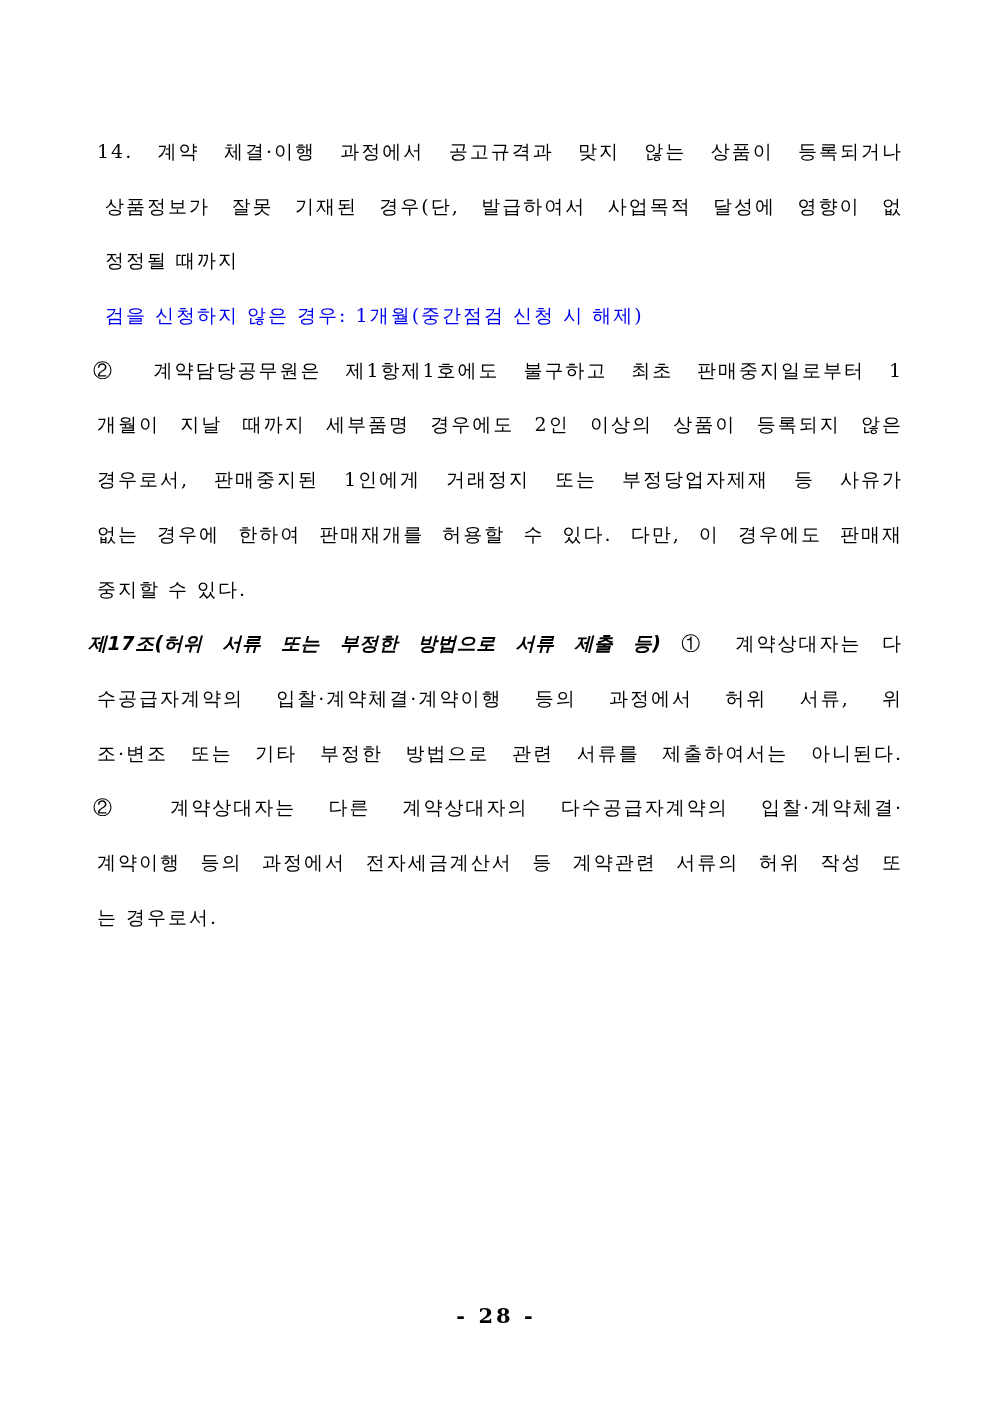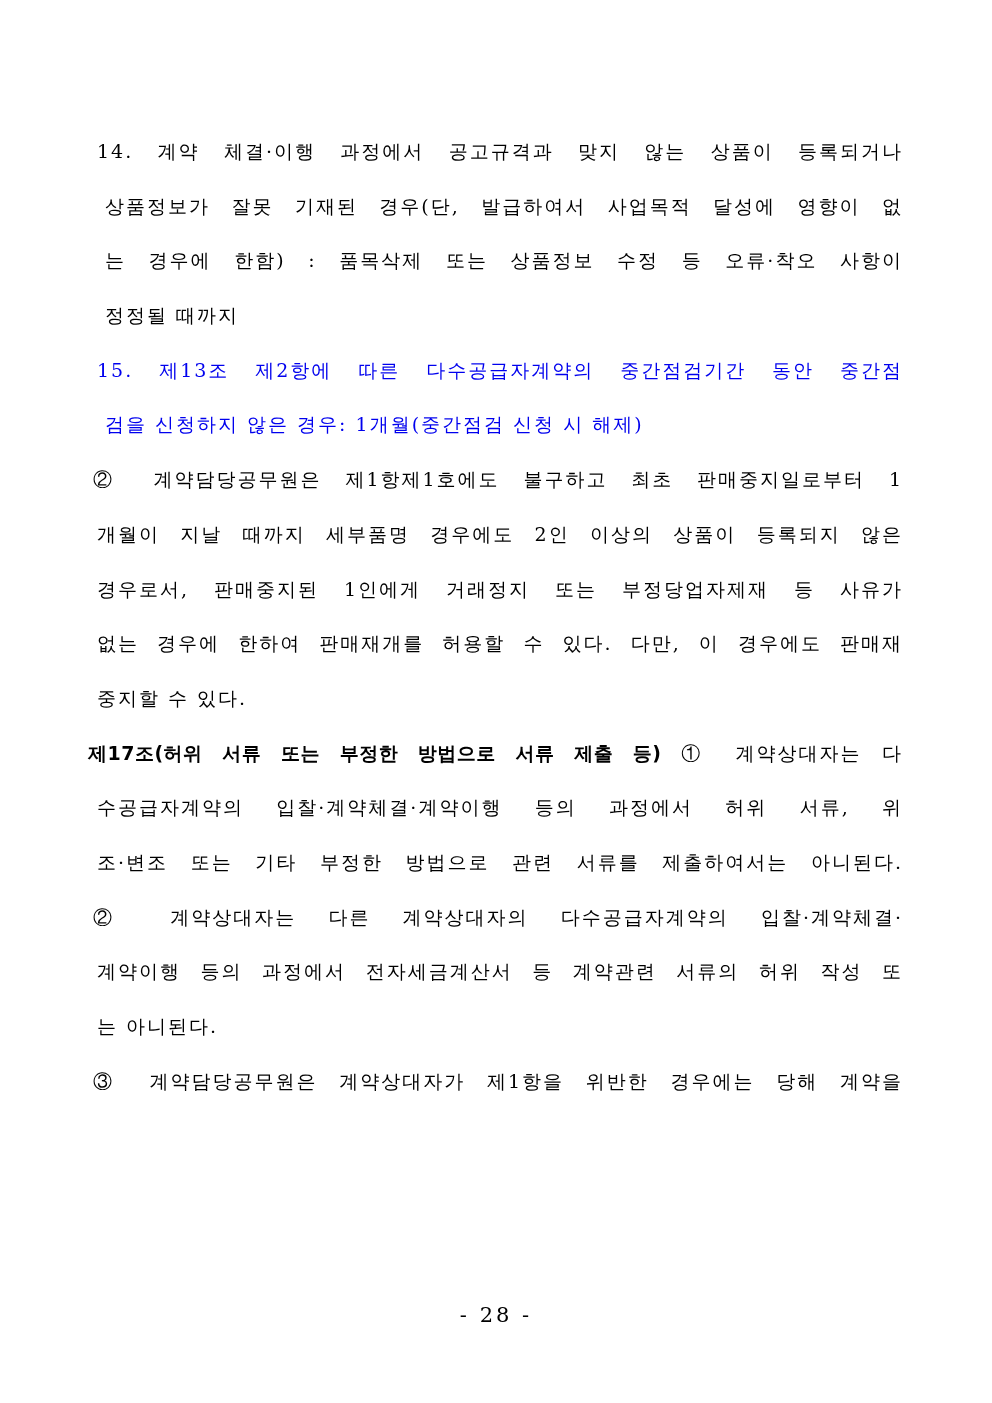--- a/index.html
+++ b/index.html
@@ -42,51 +42,50 @@
   .ind-para      { padding-left: 5px; }
   .ind-para-cont { padding-left: 9px; }
 
   .seg-normal { color: var(--text-color, #000000); }
   .seg-blue   { color: var(--blue-color, #0000ee); }
   .seg-heading {
     font-family: "DejaVu Sans", "Liberation Sans", sans-serif;
     font-weight: 700;
     letter-spacing: 0.5px;
     color: var(--text-color, #000000);
+    font-style: italic;
   }
   .page-number {
     position: absolute;
     top: 1303px;
     left: 0;
     width: 100%;
     text-align: center;
     font-size: 21px;
     letter-spacing: 3px;
     color: #000000;
     font-family: "DejaVu Serif", "Liberation Serif", serif;
+    font-weight: bold;
   }
 </style>
 </head>
 <body style="background: rgb(255, 255, 255);">
 
 <div class="page">
   <div class="doc-body">
       <div class="line ind-item flush"><span class="seg-normal">14. 계약 체결·이행 과정에서 공고규격과 맞지 않는 상품이 등록되거나</span></div>
       <div class="line ind-item-cont flush"><span class="seg-normal">상품정보가 잘못 기재된 경우(단, 발급하여서 사업목적 달성에 영향이 없</span></div>
-      <div class="line ind-item-cont flush"><span class="seg-normal">는 경우에 한함) : 품목삭제 또는 상품정보 수정 등 오류·착오 사항이</span></div>
       <div class="line ind-item-cont"><span class="seg-normal">정정될 때까지</span></div>
-      <div class="line ind-item flush"><span class="seg-blue">15. 제13조 제2항에 따른 다수공급자계약의 중간점검기간 동안 중간점</span></div>
       <div class="line ind-item-cont"><span class="seg-blue">검을 신청하지 않은 경우: 1개월(중간점검 신청 시 해제)</span></div>
       <div class="line ind-para flush"><span class="seg-normal">② 계약담당공무원은 제1항제1호에도 불구하고 최초 판매중지일로부터 1</span></div>
       <div class="line ind-para-cont flush"><span class="seg-normal">개월이 지날 때까지 세부품명 경우에도 2인 이상의 상품이 등록되지 않은</span></div>
       <div class="line ind-para-cont flush"><span class="seg-normal">경우로서, 판매중지된 1인에게 거래정지 또는 부정당업자제재 등 사유가</span></div>
       <div class="line ind-para-cont flush"><span class="seg-normal">없는 경우에 한하여 판매재개를 허용할 수 있다. 다만, 이 경우에도 판매재</span></div>
       <div class="line ind-para-cont"><span class="seg-normal">중지할 수 있다.</span></div>
       <div class="line ind-h1 flush"><span class="seg-heading">제17조(허위 서류 또는 부정한 방법으로 서류 제출 등) </span><span class="seg-normal">① 계약상대자는 다</span></div>
       <div class="line ind-para-cont flush"><span class="seg-normal">수공급자계약의 입찰·계약체결·계약이행 등의 과정에서 허위 서류, 위</span></div>
       <div class="line ind-para-cont flush"><span class="seg-normal">조·변조 또는 기타 부정한 방법으로 관련 서류를 제출하여서는 아니된다.</span></div>
       <div class="line ind-para flush"><span class="seg-normal">② 계약상대자는 다른 계약상대자의 다수공급자계약의 입찰·계약체결·</span></div>
       <div class="line ind-para-cont flush"><span class="seg-normal">계약이행 등의 과정에서 전자세금계산서 등 계약관련 서류의 허위 작성 또</span></div>
-      <div class="line ind-para-cont"><span class="seg-normal">는 아니된다.</span></div>
-      <div class="line ind-para flush"><span class="seg-normal">③ 계약담당공무원은 계약상대자가 제1항을 위반한 경우에는 당해 계약을</span></div>
+      <div class="line ind-para-cont"><span class="seg-normal">는 경우로서.</span></div>
     </div>
   <div class="page-number">- 28 -</div>
 </div>
 
 </body></html>

